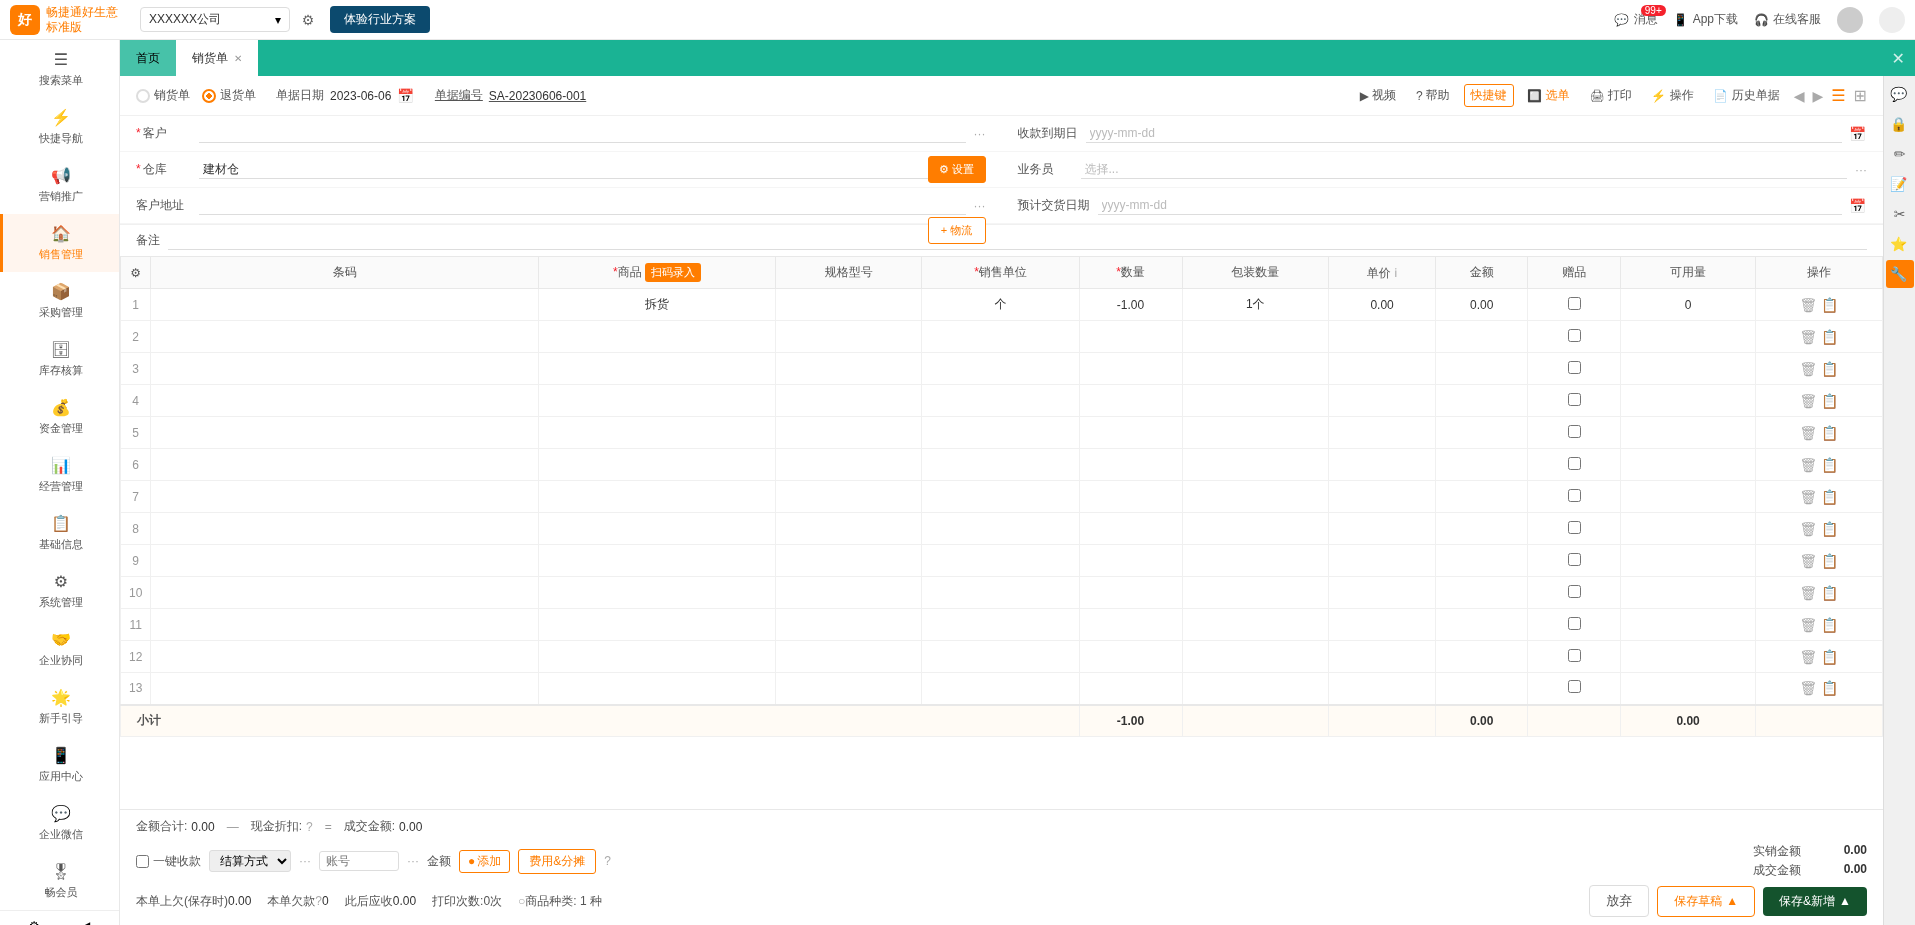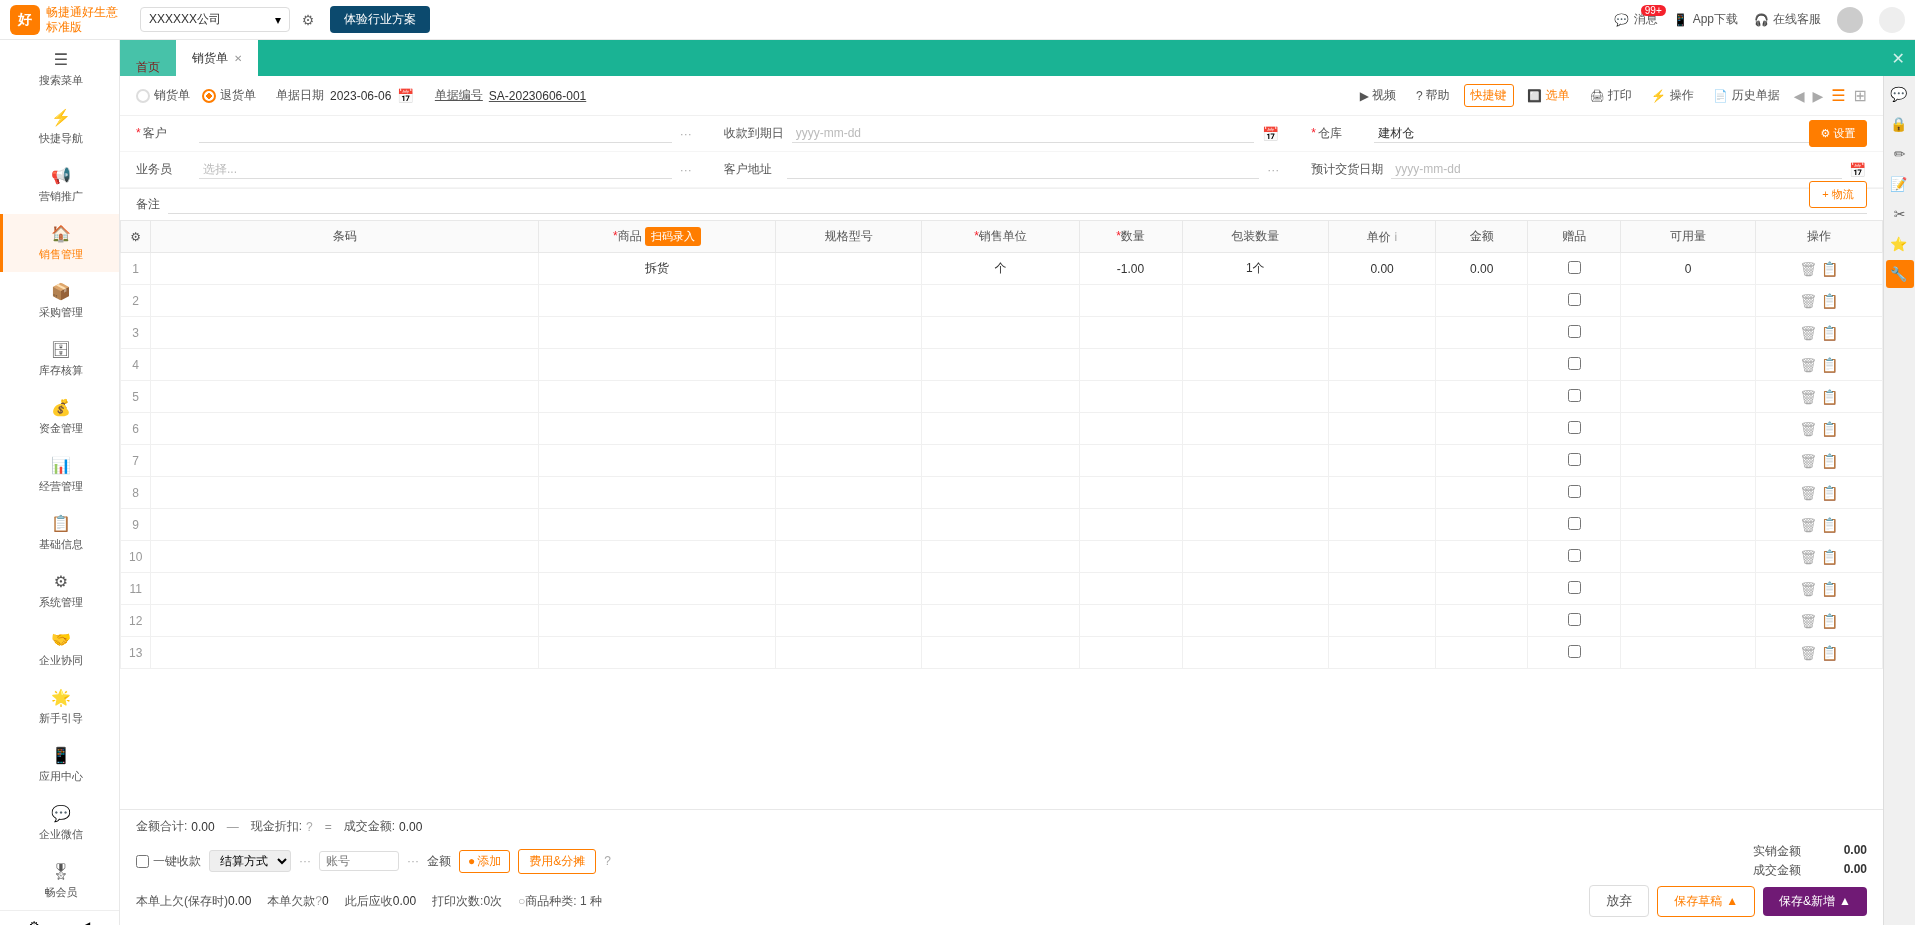--- a/index.html
+++ b/index.html
@@ -31,21 +31,21 @@
     .sidebar-bottom { margin-top: auto; display: flex; align-items: center; justify-content: space-around; padding: 8px; border-top: 1px solid #eee; }
 
     
     .content-area { flex: 1; display: flex; flex-direction: column; overflow: hidden; }
 
     
     .tab-bar { height: 36px; background: #1ab394; display: flex; align-items: stretch; flex-shrink: 0; }
     .tab { display: flex; align-items: center; padding: 0 16px; cursor: pointer; color: rgba(255,255,255,0.8); gap: 6px; font-size: 13px; }
     .tab.active { background: #fff; color: #333; }
     .tab .close-icon { font-size: 10px; color: #999; cursor: pointer; }
-    .tab-home { background: rgba(255,255,255,0.2); color: #7f1d1d; align-items: flex-end; }
+    .tab-home { background: rgba(255,255,255,0.2); color: #000000; }
 
     
     .form-area { background: #fff; padding: 0; flex-shrink: 0; }
     .form-header { display: flex; align-items: center; padding: 8px 16px; border-bottom: 1px solid #f0f0f0; gap: 20px; }
     .radio-group { display: flex; align-items: center; gap: 12px; }
     .radio-item { display: flex; align-items: center; gap: 4px; cursor: pointer; color: #555; }
     .radio-dot { width: 14px; height: 14px; border-radius: 50%; border: 2px solid #ddd; display: inline-block; }
     .radio-dot.active { border-color: #ff7d00; background: radial-gradient(circle, #ff7d00 40%, transparent 41%); }
     .date-field { display: flex; align-items: center; gap: 6px; color: #555; }
     .date-value { color: #333; }
@@ -96,21 +96,21 @@
     .help-icon { color: #aaa; cursor: pointer; }
 
     .footer-row { display: flex; align-items: center; justify-content: space-between; padding: 6px 0 0; }
     .footer-left { display: flex; align-items: center; gap: 16px; }
     .footer-item { display: flex; align-items: center; gap: 0; color: #555; }
     .footer-value { color: #333; }
 
     .footer-buttons { display: flex; align-items: center; gap: 8px; }
     .btn-discard { border: 1px solid #ddd; background: white; color: #555; border-radius: 4px; padding: 6px 16px; cursor: pointer; font-size: 13px; }
     .btn-save-draft { border: 1px solid #ff7d00; background: white; color: #ff7d00; border-radius: 4px; padding: 6px 16px; cursor: pointer; font-size: 13px; display: flex; align-items: center; gap: 4px; }
-    .btn-save-new { background: #701a75; color: white; border: none; border-radius: 4px; padding: 6px 16px; cursor: pointer; font-size: 13px; display: flex; align-items: center; gap: 4px; }
+    .btn-save-new { background: #14532d; color: white; border: none; border-radius: 4px; padding: 6px 16px; cursor: pointer; font-size: 13px; display: flex; align-items: center; gap: 4px; }
     .rpanel-btn { width: 58px; padding: 5px 4px; border: 1px solid #ff7d00; color: #ff7d00; background: white; border-radius: 3px; cursor: pointer; font-size: 11px; text-align: center; }
     .rpanel-btn.orange-bg { background: #ff7d00; color: white; }
 
     
     .v-toolbar { width: 32px; background: #f0f0f0; display: flex; flex-direction: column; align-items: center; padding-top: 4px; gap: 2px; border-left: 1px solid #ddd; flex-shrink: 0; }
     .v-btn { width: 28px; height: 28px; display: flex; align-items: center; justify-content: center; cursor: pointer; color: #666; border-radius: 3px; font-size: 14px; }
     .v-btn.active-orange { background: #ff7d00; color: white; }
 
     .relative-wrapper { position: relative; flex: 1; display: flex; overflow: hidden; }
     .main-content { flex: 1; display: flex; flex-direction: column; overflow: hidden; }
@@ -288,21 +288,21 @@
                 <span>📄</span>
                 <span>历史单据</span>
               </span>
               <span style="cursor:pointer; color:#aaa; font-size:14px;">◀</span>
               <span style="cursor:pointer; color:#aaa; font-size:14px;">▶</span>
               <span style="cursor:pointer; color:#ff7d00; font-size:16px;">☰</span>
               <span style="cursor:pointer; color:#aaa; font-size:16px;">⊞</span>
             </div>
           </div>
 
-          <div style="display:grid; grid-template-columns:1fr 1fr 1fr; border-bottom:1px solid #f0f0f0;">
+          <div style="display:grid; grid-template-columns:1fr 1fr; border-bottom:1px solid #f0f0f0;">
 
             <div class="field-group">
               <span class="field-label required">客户</span>
               <input class="field-input" type="text" placeholder="" style="">
               <span class="field-dots">···</span>
             </div>
             <div class="field-group">
               <span class="field-label">收款到期日</span>
               <input class="field-input" type="text" placeholder="yyyy-mm-dd" style="">
               <span class="cal-icon">📅</span>
@@ -602,20 +602,30 @@
     <td></td>
     <td class="checkbox-cell"><input type="checkbox" style=""></td>
     <td></td>
     <td>
       <div class="action-icons">
         <span class="action-icon">🗑</span>
         <span class="action-icon">📋</span>
       </div>
     </td>
   </tr>
+                <tr class="subtotal-row">
+  <td colspan="5" style="text-align:left; padding-left:16px; color:#555;">小计</td>
+  <td class="red-text">-1.00</td>
+  <td></td>
+  <td></td>
+  <td>0.00</td>
+  <td></td>
+  <td>0.00</td>
+  <td></td>
+</tr>
               </tbody>
           </table>
         </div>
 
         <div class="bottom-bar">
           <div class="amount-summary">
             <span class="amount-item">
               <span>金额合计:</span>
               <span class="amount-value">0.00</span>
             </span>

